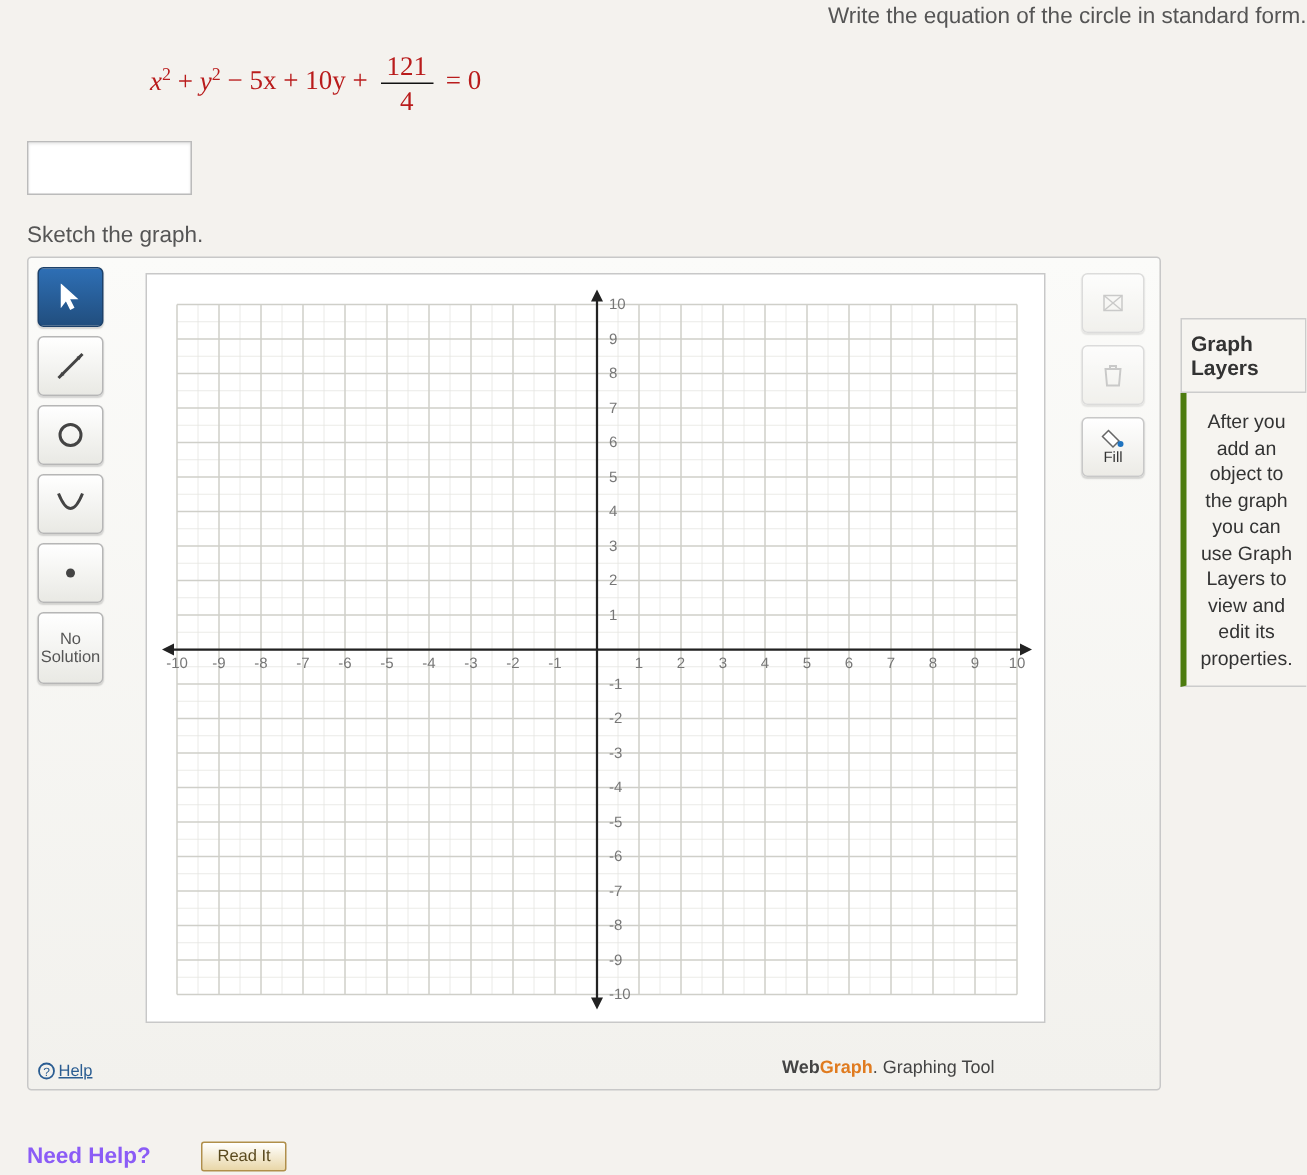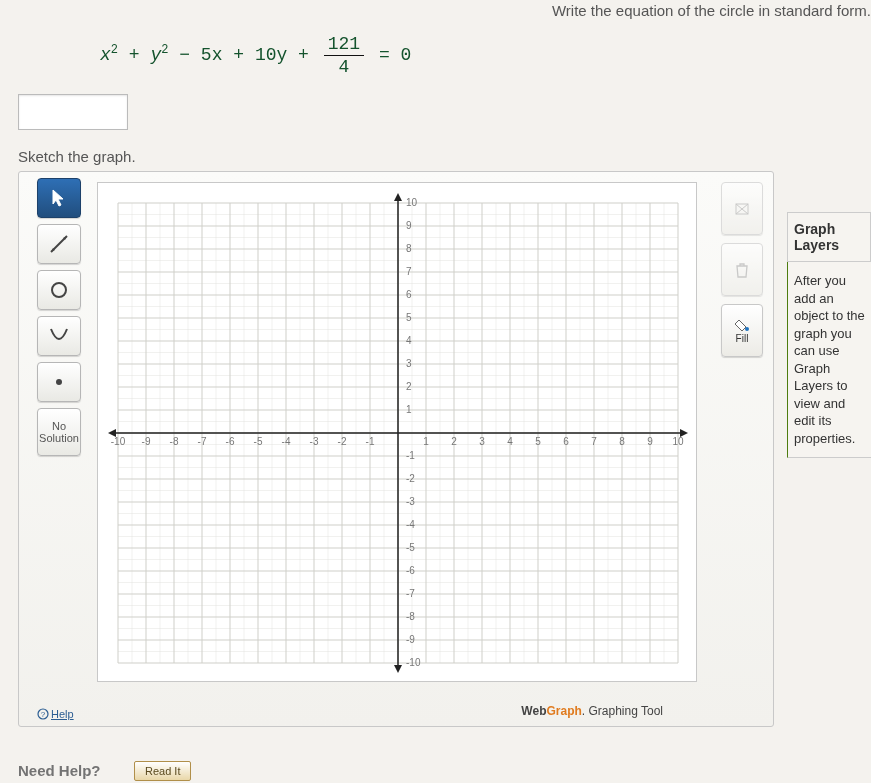--- a/index.html
+++ b/index.html
@@ -6,41 +6,41 @@
 body {
   font-family: Arial, Helvetica, sans-serif;
   background: #f4f2ee;
   width: 871px;
   height: 783px;
   overflow: hidden;
   position: relative;
   color: #333;
 }
 .instruction { font-size: 15px; color: #555; padding: 2px 0 10px 18px; text-align: right; }
-.equation-row { padding: 6px 0 18px 100px; font-family: Liberation Mono, monospace; font-size: 18px; color: #14532d; }
+.equation-row { padding: 6px 0 18px 100px; font-family: Liberation Serif, serif; font-size: 18px; color: #b91c1c; }
 .equation-row .frac { display:inline-block; text-align:center; vertical-align:middle; margin:0 4px; line-height:1; }
 .equation-row .frac .num { display:block; border-bottom:1px solid #111; padding:0 4px 2px; }
 .equation-row .frac .den { display:block; padding-top:2px; }
 .equation-row sup { font-size:12px; vertical-align: super; }
 .answer-box {
   width: 110px; height: 36px; border:1px solid #bbb; background:#fff;
   margin: 0 0 18px 18px; box-shadow: inset 0 1px 2px rgba(0,0,0,.1);
 }
 .sketch-label { font-size:15px; color:#555; padding: 0 0 6px 18px; }
 .graph-panel {
   margin: 0 8px 0 18px;
   width: 756px; height: 556px;
   border: 1px solid #c8c8c8;
   border-radius: 3px;
   background: linear-gradient(#fbfbf9,#f2f1ed);
   position: relative;
   padding: 6px;
   display: flex;
 }
-.toolbar { width: 56px; display:flex; flex-direction:column; gap:6px; align-items:flex-end; }
+.toolbar { width: 56px; display:flex; flex-direction:column; gap:6px; align-items:flex-start; }
 .tool-btn {
   width: 44px; height: 40px; border:1px solid #b6b6b6; border-radius:4px;
   background: linear-gradient(#fff,#e9e9e4);
   display:flex; align-items:center; justify-content:center;
   box-shadow: 0 1px 1px rgba(0,0,0,.15);
   font-size: 11px; color:#555; text-align:center; line-height:1.1;
   cursor:pointer;
 }
 .tool-btn.selected {
   background: linear-gradient(#2e6fb5,#214e7e);
@@ -48,44 +48,44 @@
 }
 .help-btn {
   margin-top:auto; width:44px; font-size:11px; color:#2b5d92;
   text-decoration: underline; display:flex; align-items:center; gap:2px;
   cursor:pointer;
 }
 .grid-wrap { flex:1; position:relative; display:flex; align-items:flex-start; justify-content:center; padding:4px 8px 0 4px; }
 .grid-svg { background:#fff; border:1px solid #c8c8c8; }
 .right-tools { width: 50px; display:flex; flex-direction:column; gap:8px; align-items:center; padding-top:4px; }
 .rtool {
-  width:42px; height:53px; border:1px solid #c8c8c8; border-radius:4px;
+  width:42px; height:40px; border:1px solid #c8c8c8; border-radius:4px;
   background: linear-gradient(#fff,#ecebe6); box-shadow:0 1px 1px rgba(0,0,0,.15);
   display:flex; flex-direction:column; align-items:center; justify-content:center;
   font-size:9px; color:#888; cursor:pointer;
 }
 .rtool.disabled { opacity:.6; cursor:default; }
 .footer-brand {
   position:absolute; right:110px; bottom:8px; font-size:12px; color:#444;
 }
 .footer-brand .wa { font-weight:bold; }
 .footer-brand .assign { color:#e07b1f; font-weight:bold; }
 .side-right {
   position:absolute; right:0; top:212px; width:84px;
 }
 .gl-title {
   background:#f6f4f0; border:1px solid #ccc; border-top:1px solid #ccc;
   font-size:14px; font-weight:bold; padding:8px 6px; color:#333;
 }
 .gl-body {
-  background:#f6f4f0; border-left:1px solid #4d7c0f; border-bottom:1px solid #ccc;
-  font-size:13px; padding:10px 6px; color:#333; line-height:1.35;
+  background:#f6f4f0; border-left:4px solid #4d7c0f; border-bottom:1px solid #ccc;
+  font-size:13px; padding:10px 6px; color:#333; line-height:1.35;text-align:center;
 }
 .need-help {
-  position:absolute; left:18px; bottom:4px; font-size:15px; color:#737373; font-weight:bold;text-align:center;
+  position:absolute; left:18px; bottom:4px; font-size:15px; color:#8b5cf6; font-weight:bold;text-align:center;
 }
 .read-it {
   position:absolute; left:134px; bottom:2px;
   border:1px solid #b08f4a; background:linear-gradient(#fff,#e9d7a8);
   padding:3px 10px; font-size:11px; color:#5a4a1f; border-radius:2px;
   cursor:pointer;
 }
 .axis-label { font: 10px Arial; fill:#777; }
 </style>
 </head>

